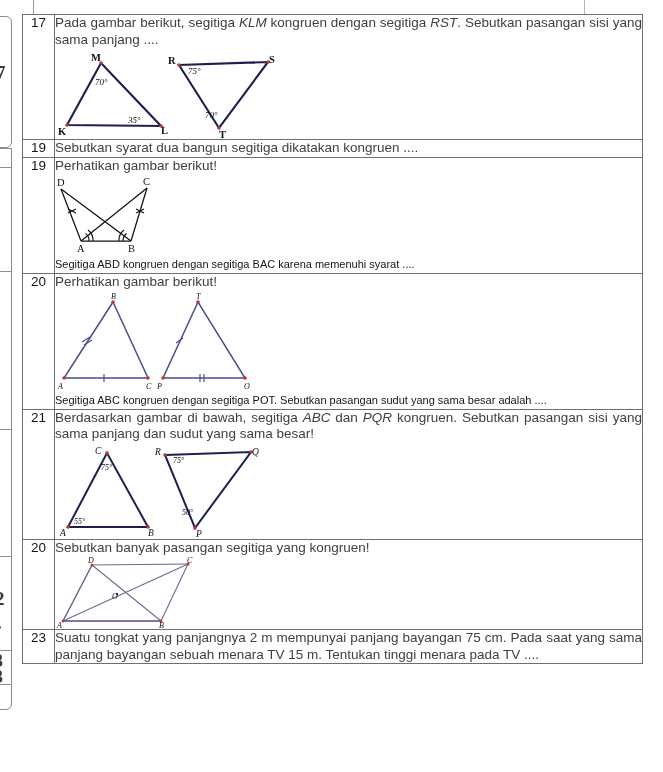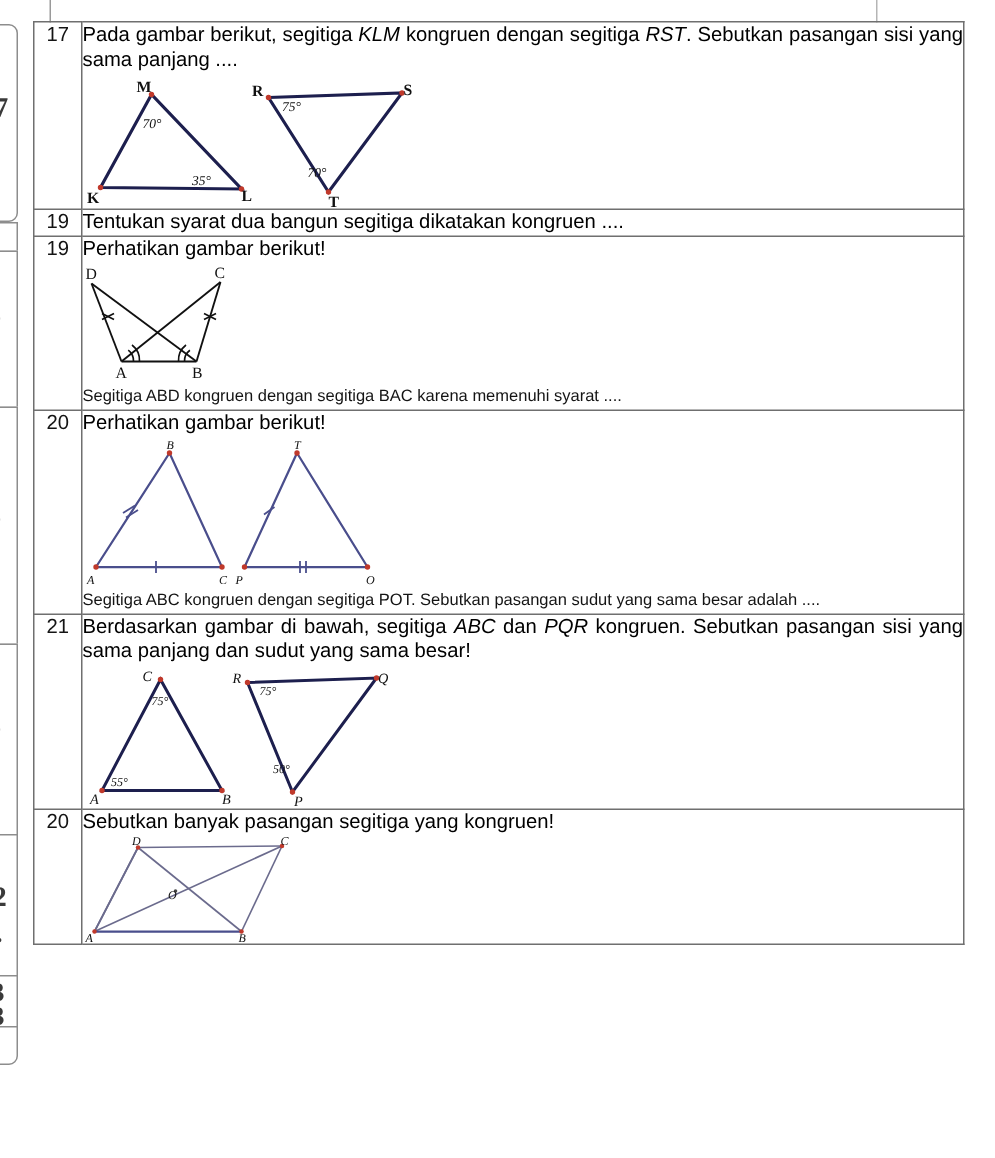--- a/index.html
+++ b/index.html
@@ -75,21 +75,21 @@
     color: #141414;
   }
   td.bodycol {
     padding: 2px 5px 3px 6px;
   }
   .qtext {
     font-size: 13.5px;
     line-height: 16.5px;
     text-align: justify;
     text-justify: inter-word;
-    color: #000000;
+    color: #404040;
   }
   .qtext .it {
     font-style: italic;
   }
   .fig {
     margin: 1px 0 0 0;
     display: block;
   }
   .aftertext {
     font-size: 11px;
@@ -162,21 +162,21 @@
           <text x="133" y="25" font-size="9" font-style="italic">75°</text>
           <text x="150" y="69" font-size="9" font-style="italic">70°</text>
         </svg>
       </div>
     </td>
   </tr>
 
   <tr>
     <td class="numcol">19</td>
     <td class="bodycol">
-      <div class="qtext">Tentukan syarat dua bangun segitiga dikatakan kongruen ....</div>
+      <div class="qtext">Sebutkan syarat dua bangun segitiga dikatakan kongruen ....</div>
     </td>
   </tr>
 
   <tr>
     <td class="numcol">19</td>
     <td class="bodycol">
       <div class="qtext">Perhatikan gambar berikut!</div>
       <div class="fig">
         <svg width="150" height="80" viewBox="0 0 150 80">
           <g stroke="#111111" stroke-width="1.25" fill="none">
@@ -300,17 +300,23 @@
           <text x="33" y="6" font-size="8" font-style="italic">D</text>
           <text x="132" y="6" font-size="8" font-style="italic">C</text>
           <text x="2" y="71" font-size="8" font-style="italic">A</text>
           <text x="104" y="71" font-size="8" font-style="italic">B</text>
           <text x="57" y="42" font-size="8" font-style="italic">O</text>
         </svg>
       </div>
     </td>
   </tr>
 
+  <tr>
+    <td class="numcol">23</td>
+    <td class="bodycol">
+      <div class="qtext">Suatu tongkat yang panjangnya 2 m mempunyai panjang bayangan 75 cm. Pada saat yang sama panjang bayangan sebuah menara TV 15 m. Tentukan tinggi menara pada TV ....</div>
+    </td>
+  </tr>
 
 
 </tbody>
     </table>
 </div>
 
 </body></html>

